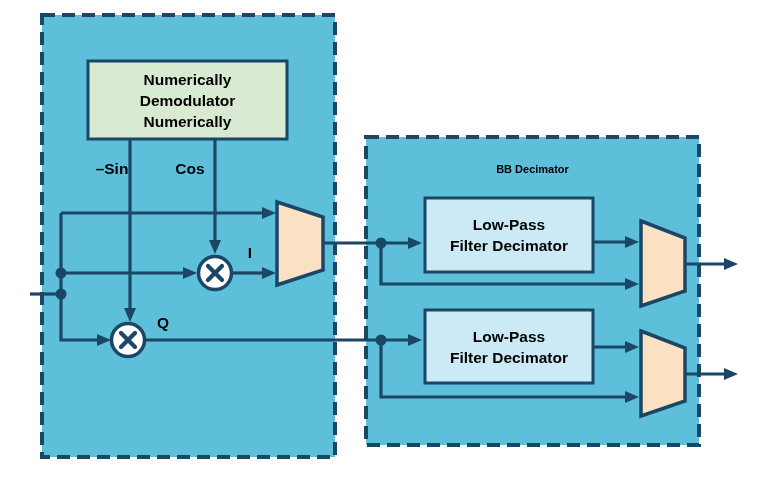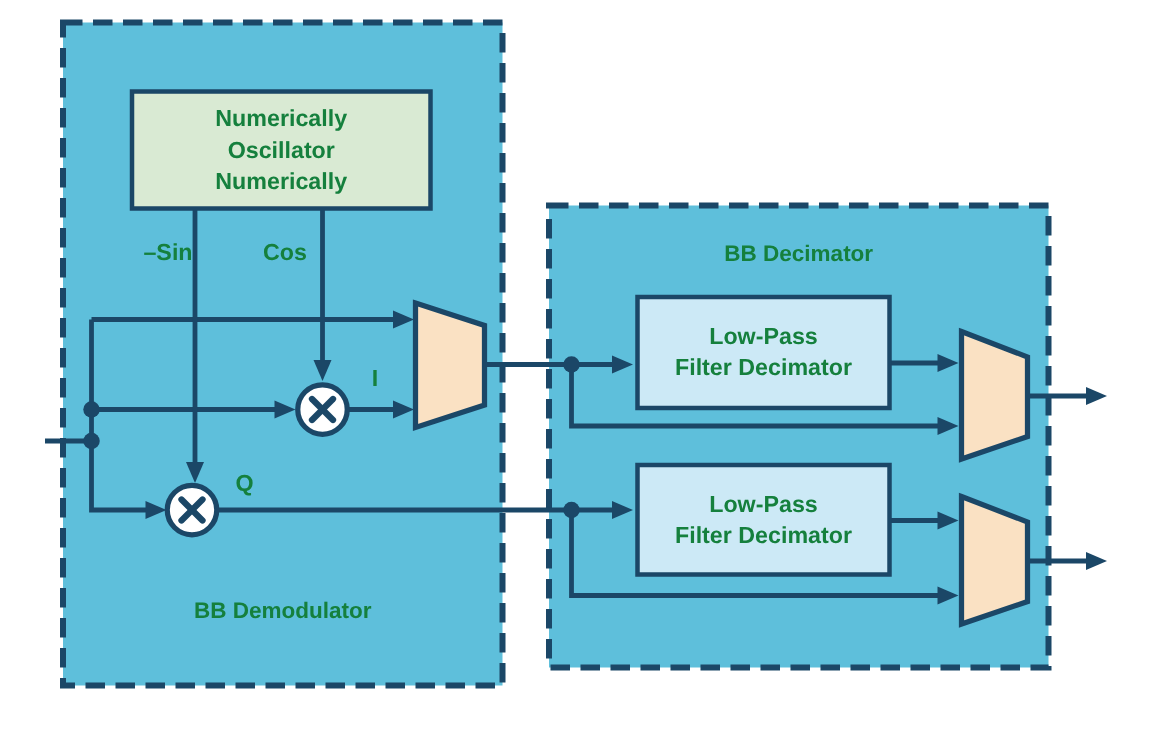--- a/index.html
+++ b/index.html
@@ -6,31 +6,31 @@
   #stage{
     position:relative;
     width:768px;height:496px;
     background:#ffffff;
     font-family:"Liberation Sans", sans-serif;
     overflow:hidden;
   }
   #diagram-svg{position:absolute;left:0;top:0;}
   .lbl{
     position:absolute;
-    color:#15803d;
+    color:#000000;
     font-weight:bold;
     text-align:center;
     line-height:21px;
     font-size:15.5px;
     pointer-events:none;
   }
   .block-label{
     display:flex;flex-direction:column;justify-content:center;align-items:center;
   }
-  .panel-title{font-size:15px;}
+  .panel-title{font-size:11px;}
 </style>
 </head>
 <body>
 
 <div id="stage">
 
   <svg id="diagram-svg" width="768" height="496" viewBox="0 0 768 496">
 
     <rect x="42" y="15" width="293" height="442" fill="#5EBFDB" stroke="#1B4767" stroke-width="4" stroke-dasharray="13 7"></rect>
     <rect x="366" y="137" width="333" height="308" fill="#5EBFDB" stroke="#1B4767" stroke-width="4" stroke-dasharray="13 7"></rect>
@@ -111,30 +111,29 @@
       <circle cx="128" cy="340" r="16.5" fill="#FFFFFF" stroke="#1B4767" stroke-width="3.5"></circle>
       <g stroke="#1B4767" stroke-width="4.2" stroke-linecap="round">
         <line x1="121" y1="333" x2="135" y2="347"></line>
         <line x1="121" y1="347" x2="135" y2="333"></line>
       </g>
     </g>
   </svg>
 
   <div class="lbl block-label" style="left:88px;top:61px;width:199px;height:78px;">
     <div>Numerically</div>
-    <div>Oscillator</div>
+    <div>Demodulator</div>
     <div>Numerically</div>
   </div>
 
   <div class="lbl" style="left:85px;top:158px;width:54px;">–Sin</div>
   <div class="lbl" style="left:168px;top:158px;width:44px;">Cos</div>
   <div class="lbl" style="left:242px;top:242px;width:16px;">I</div>
   <div class="lbl" style="left:155px;top:312px;width:16px;">Q</div>
 
-  <div class="lbl panel-title" style="left:42px;top:397px;width:293px;">BB Demodulator</div>
   <div class="lbl panel-title" style="left:366px;top:159px;width:333px;">BB Decimator</div>
 
   <div class="lbl block-label" style="left:425px;top:198px;width:168px;height:74px;">
     <div>Low-Pass</div>
     <div>Filter Decimator</div>
   </div>
   <div class="lbl block-label" style="left:425px;top:310px;width:168px;height:73px;">
     <div>Low-Pass</div>
     <div>Filter Decimator</div>
   </div>

